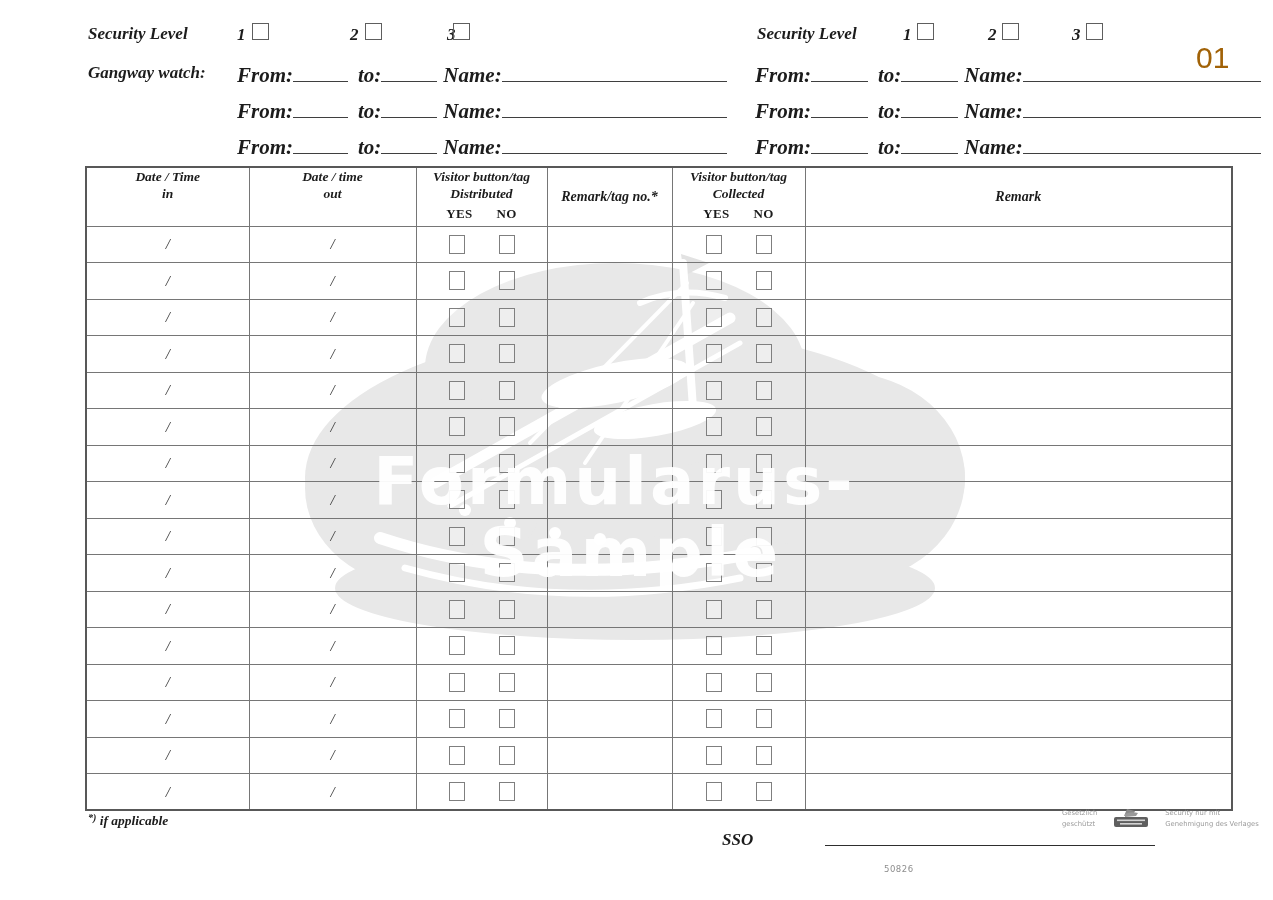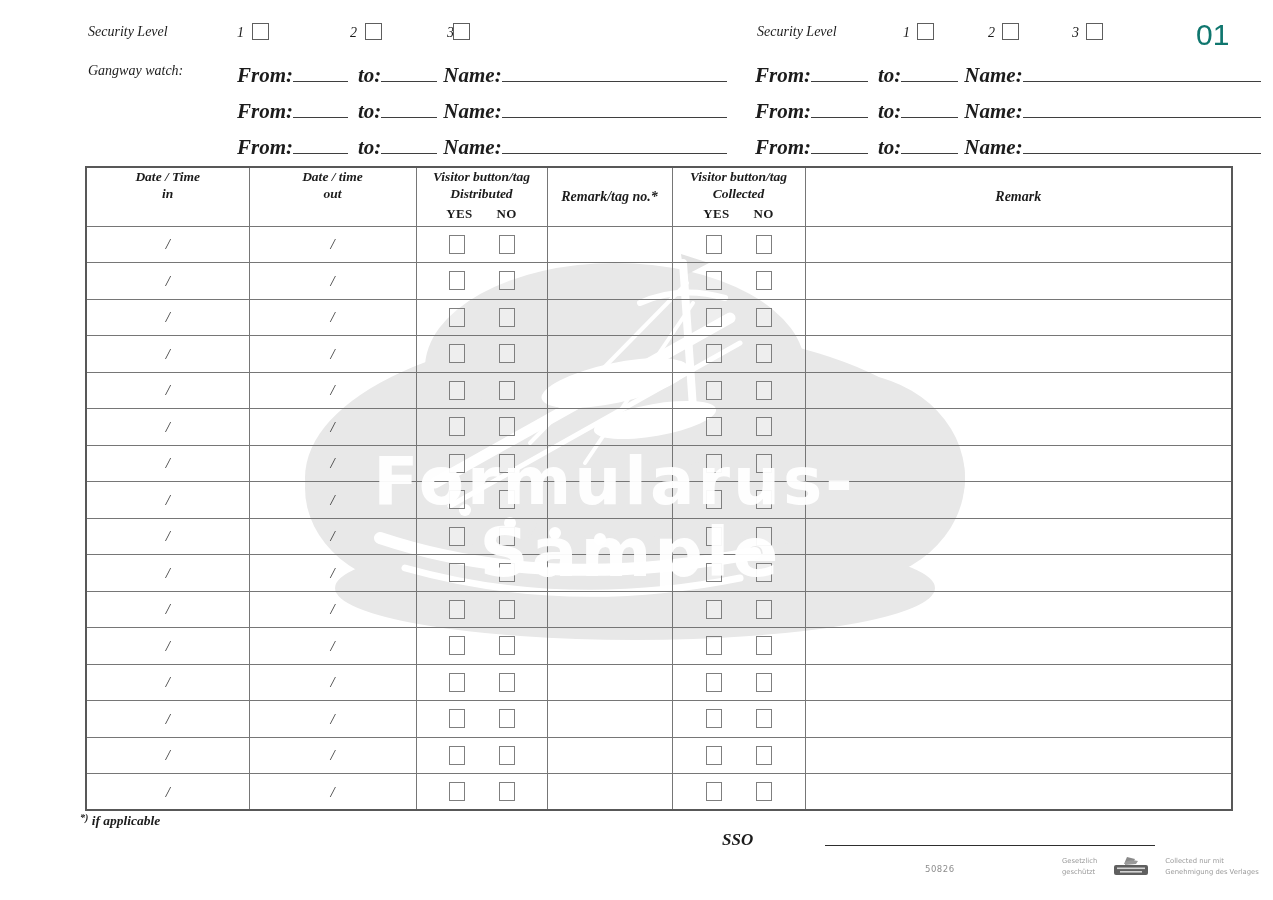--- a/index.html
+++ b/index.html
@@ -3,21 +3,21 @@
 <meta charset="utf-8">
 <style>
   html,body { margin:0; padding:0; background:#ffffff; }
   .sheet {
     position:relative; width:1273px; height:900px; background:#fff;
     font-family:"Liberation Serif","DejaVu Serif",serif; color:var(--ink,#1c1c1c);
     overflow:hidden;
   }
   
   .abs { position:absolute; white-space:nowrap; }
-  .blbl { font-weight:normal; font-style:italic; font-size:14px; line-height:1; }
+  .blbl { font-weight:bold; font-style:italic; font-size:17px; line-height:1; }
   .chk {
     display:inline-block; width:17px; height:17px;
     border:1.8px solid #5e5e5e; background:transparent; box-sizing:border-box;
   }
   
   .g-row { position:absolute; white-space:nowrap; font-weight:bold; font-style:italic; font-size:21px; line-height:1.1; }
   .fill { display:inline-block; border-bottom:1.5px solid #3f3f3f; }
   .w55 { width:55px; } .w56 { width:56px; } .w225 { width:225px; }
   .w57 { width:57px; } .w238 { width:238px; }
   .sp10 { margin-left:10px; } .sp6 { margin-left:6px; }
@@ -52,26 +52,26 @@
   .cbwrap { display:flex; justify-content:center; gap:34px; align-items:center; }
   .cb {
     display:inline-block; width:16px; height:19px;
     border:1.8px solid #7f7f7f; box-sizing:border-box; background:rgba(255,255,255,0.25);
   }
   
   .footnote { font-weight:bold; font-style:italic; font-size:13.5px; }
   .fn-sup { font-size:10px; vertical-align:4px; }
   .sso { font-weight:bold; font-style:italic; font-size:17px; }
   .sso-line { border-top:1.7px solid #2e2e2e; width:330px; }
-  .formno { font-family:"DejaVu Sans",sans-serif; font-size:8.5px; color:#8d8d8d; letter-spacing:0.5px;margin-left:41px; }
+  .formno { font-family:"DejaVu Sans",sans-serif; font-size:8.5px; color:#8d8d8d; letter-spacing:0.5px; }
   .legal {
     display:flex; align-items:flex-start; gap:5px;
     font-family:"DejaVu Sans",sans-serif; font-size:6.8px; line-height:1.55; color:#9a9a9a;
   }
-  .pagenum { font-family:"Liberation Sans","DejaVu Sans",sans-serif; font-size:30px; font-weight:500; color:#0f766e; line-height:1; }
+  .pagenum { font-family:"Liberation Sans","DejaVu Sans",sans-serif; font-size:30px; font-weight:500; color:#a16207; line-height:1;margin-top:23px; }
 </style>
 </head>
 <body>
 
 <div class="sheet">
 
   <div class="wm-ship">
     <svg width="700" height="400" viewBox="0 0 700 400">
       <g fill="#e8e8e8">
         <ellipse cx="350" cy="230" rx="330" ry="150"></ellipse>
@@ -487,41 +487,41 @@
     </tr>
   </tbody>
     </table>
   </div>
 
   <div class="wm-text">
     <div class="wm-l1">Formularus-</div>
     <div class="wm-l2">Sample</div>
   </div>
 
-  <div class="abs footnote" style="left:80px; top:812px; z-index:6;">
+  <div class="abs footnote" style="left:88px; top:812px; z-index:6;">
     <span class="fn-sup">*)</span>
     <span>if applicable</span>
   </div>
 
   <div class="abs sso" style="left:722px; top:830px; z-index:6;">SSO</div>
   <div class="abs sso-line" style="left:825px; top:845px; z-index:6;"></div>
 
   <div class="abs formno" style="left:884px; top:864px; z-index:6;">50826</div>
 
-  <div class="abs legal" style="left:1062px; top:856px; z-index:6;gap:16px;">
+  <div class="abs legal" style="left:1062px; top:808px; z-index:6;gap:16px;">
     <div>
       <div>Gesetzlich</div>
       <div>geschützt</div>
     </div>
     <svg width="36" height="22" viewBox="0 0 36 22">
       <path d="M14 1 l8 2 -2 4 -9 1 z" fill="#8a8a8a"></path>
       <path d="M12 6 q6 -3 13 -1 l-2 3 -11 1 z" fill="#9a9a9a"></path>
       <rect x="1" y="9" width="34" height="10" rx="2" fill="#5f5f5f"></rect>
       <rect x="4" y="11.5" width="28" height="1.6" fill="#e9e9e9" opacity="0.85"></rect>
       <rect x="7" y="15" width="22" height="1.6" fill="#e9e9e9" opacity="0.85"></rect>
     </svg>
     <div>
-      <div>Collected nur mit</div>
+      <div>Security nur mit</div>
       <div>Genehmigung des Verlages</div>
     </div>
   </div>
 
 </div>
 
 </body></html>

